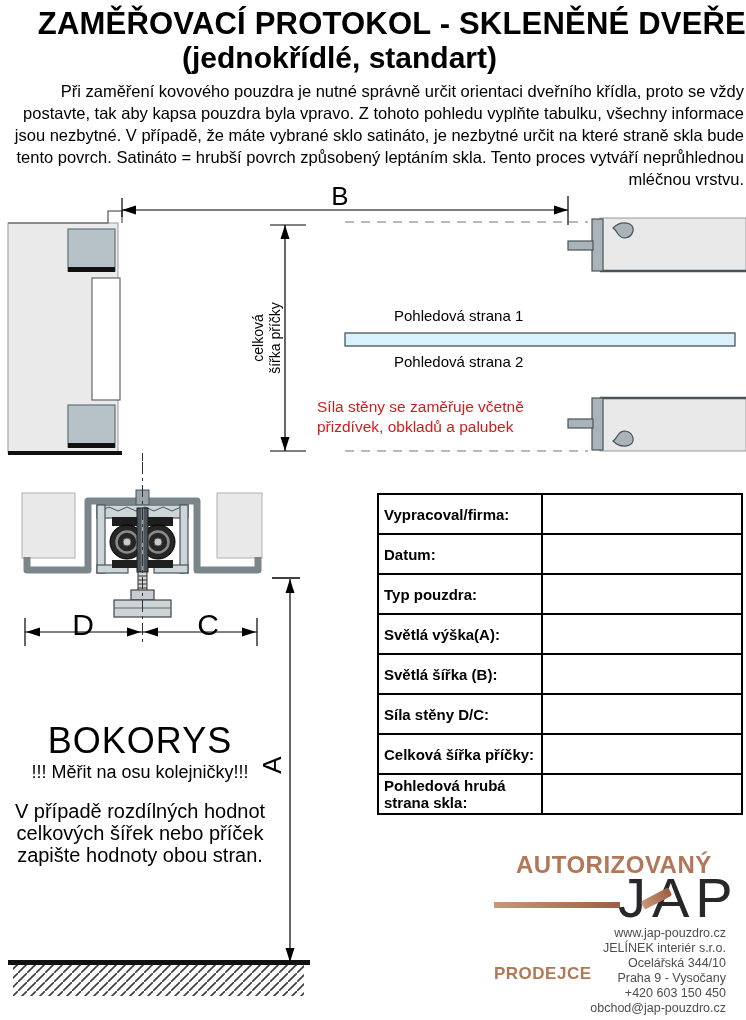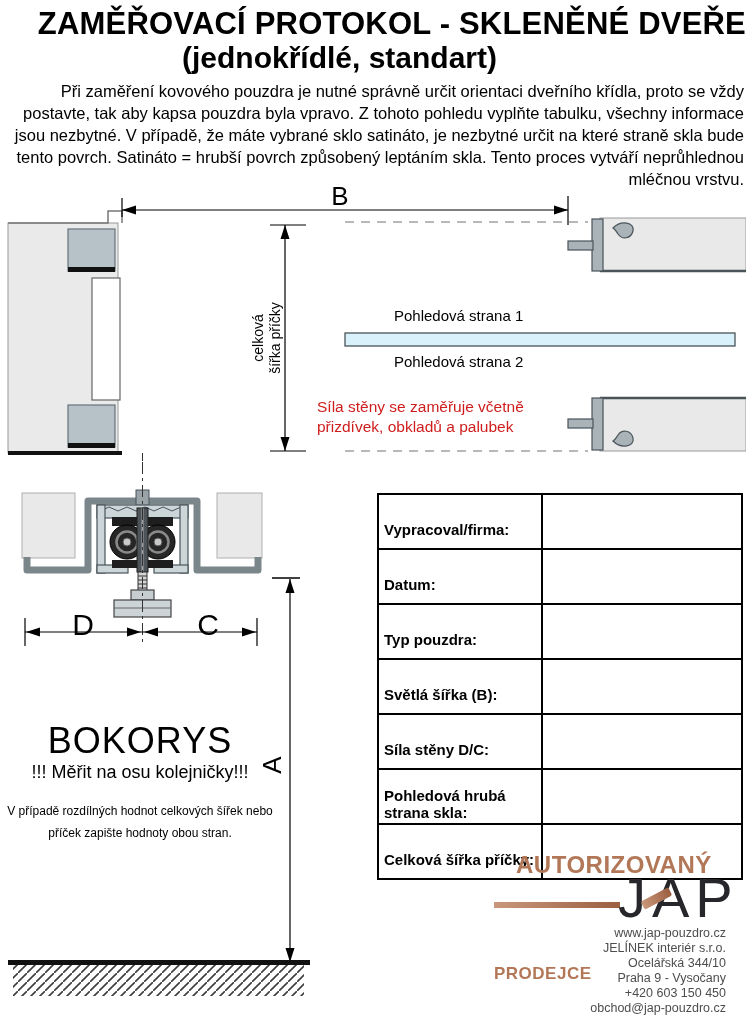--- a/index.html
+++ b/index.html
@@ -12,42 +12,42 @@
             font-size:30px; font-weight:bold; }
   .intro  { position:absolute; top:80px; left:8px; width:736px;
             font-size:16.5px; line-height:22px;text-align:right; }
 
   svg text { font-family:"Liberation Sans", sans-serif; fill:#000; }
   .svg-abs { position:absolute; }
 
   
   table.form { position:absolute; left:377px; top:493px; border-collapse:collapse; }
   table.form td { border:2px solid #000; height:36px; vertical-align:middle; }
-  table.form td.lbl { width:155px; font-weight:bold; font-size:15px; padding:16px 2px 1px 5px; line-height:17px; }
+  table.form td.lbl { width:155px; font-weight:bold; font-size:15px; padding:1px 2px 1px 5px; line-height:17px; }
   table.form td.val { width:196px; }
 
   
   .auth1 { position:absolute; left:516px; top:851px; font-size:24px; font-weight:bold;
            color:#b27757; letter-spacing:0.5px; }
   .auth2 { position:absolute; left:494px; top:916px; font-size:17px; font-weight:bold;
            color:#b27757; letter-spacing:0.5px;margin-top:48px; }
   .copper-bar { position:absolute; left:494px; top:902px; width:126px; height:6px;
            background:linear-gradient(90deg,#c9977a,#9b5f41); }
   .jap    { position:absolute; left:618px; top:870px; font-size:56px; font-weight:normal;
            color:#26262b; letter-spacing:6px; line-height:1; }
   .jap-slash { position:absolute; left:641px; top:894px; width:31px; height:9px;
            background:linear-gradient(90deg,#c9977a,#9b5f41); transform:rotate(-28deg); border-radius:2px; }
   .contact { position:absolute; right:20px; top:926px; text-align:right;
            font-size:12.5px; line-height:15px; color:#4d4d4d; }
 
   
   .boktext { position:absolute; left:2px; top:720px; width:276px; text-align:center; }
   .bok-h   { font-size:36px; letter-spacing:1px; }
   .bok-s   { font-size:18px; line-height:21px; }
-  .bok-note{ font-size:12px; line-height:22px; margin-top:17px; }
+  .bok-note{ font-size:20px; line-height:22px; margin-top:17px; }
 
   .note-red { fill:#cf1d1d; }
 </style>
 </head>
 <body>
 
 <div class="page">
 
   <div class="title1">ZAMĚŘOVACÍ PROTOKOL - SKLENĚNÉ DVEŘE</div>
   <div class="title2">(jednokřídlé, standart)</div>
@@ -196,33 +196,37 @@
     </tr>
     <tr>
       <td class="lbl">Datum:</td>
       <td class="val"></td>
     </tr>
     <tr>
       <td class="lbl">Typ pouzdra:</td>
       <td class="val"></td>
     </tr>
     <tr>
+      <td class="lbl">Světlá výška(A):</td>
+      <td class="val"></td>
+    </tr>
+    <tr>
       <td class="lbl">Světlá šířka (B):</td>
       <td class="val"></td>
     </tr>
     <tr>
       <td class="lbl">Síla stěny D/C:</td>
       <td class="val"></td>
     </tr>
     <tr>
+      <td class="lbl">Celková šířka příčky:</td>
+      <td class="val"></td>
+    </tr>
+    <tr>
       <td class="lbl">Pohledová hrubá strana skla:</td>
-      <td class="val"></td>
-    </tr>
-    <tr>
-      <td class="lbl">Celková šířka příčky:</td>
       <td class="val"></td>
     </tr>
   </tbody>
     </table>
 
   <div class="auth1">AUTORIZOVANÝ</div>
   <div class="auth2">PRODEJCE</div>
   <div class="copper-bar"></div>
   <div class="jap">JAP</div>
   <div class="jap-slash"></div>

